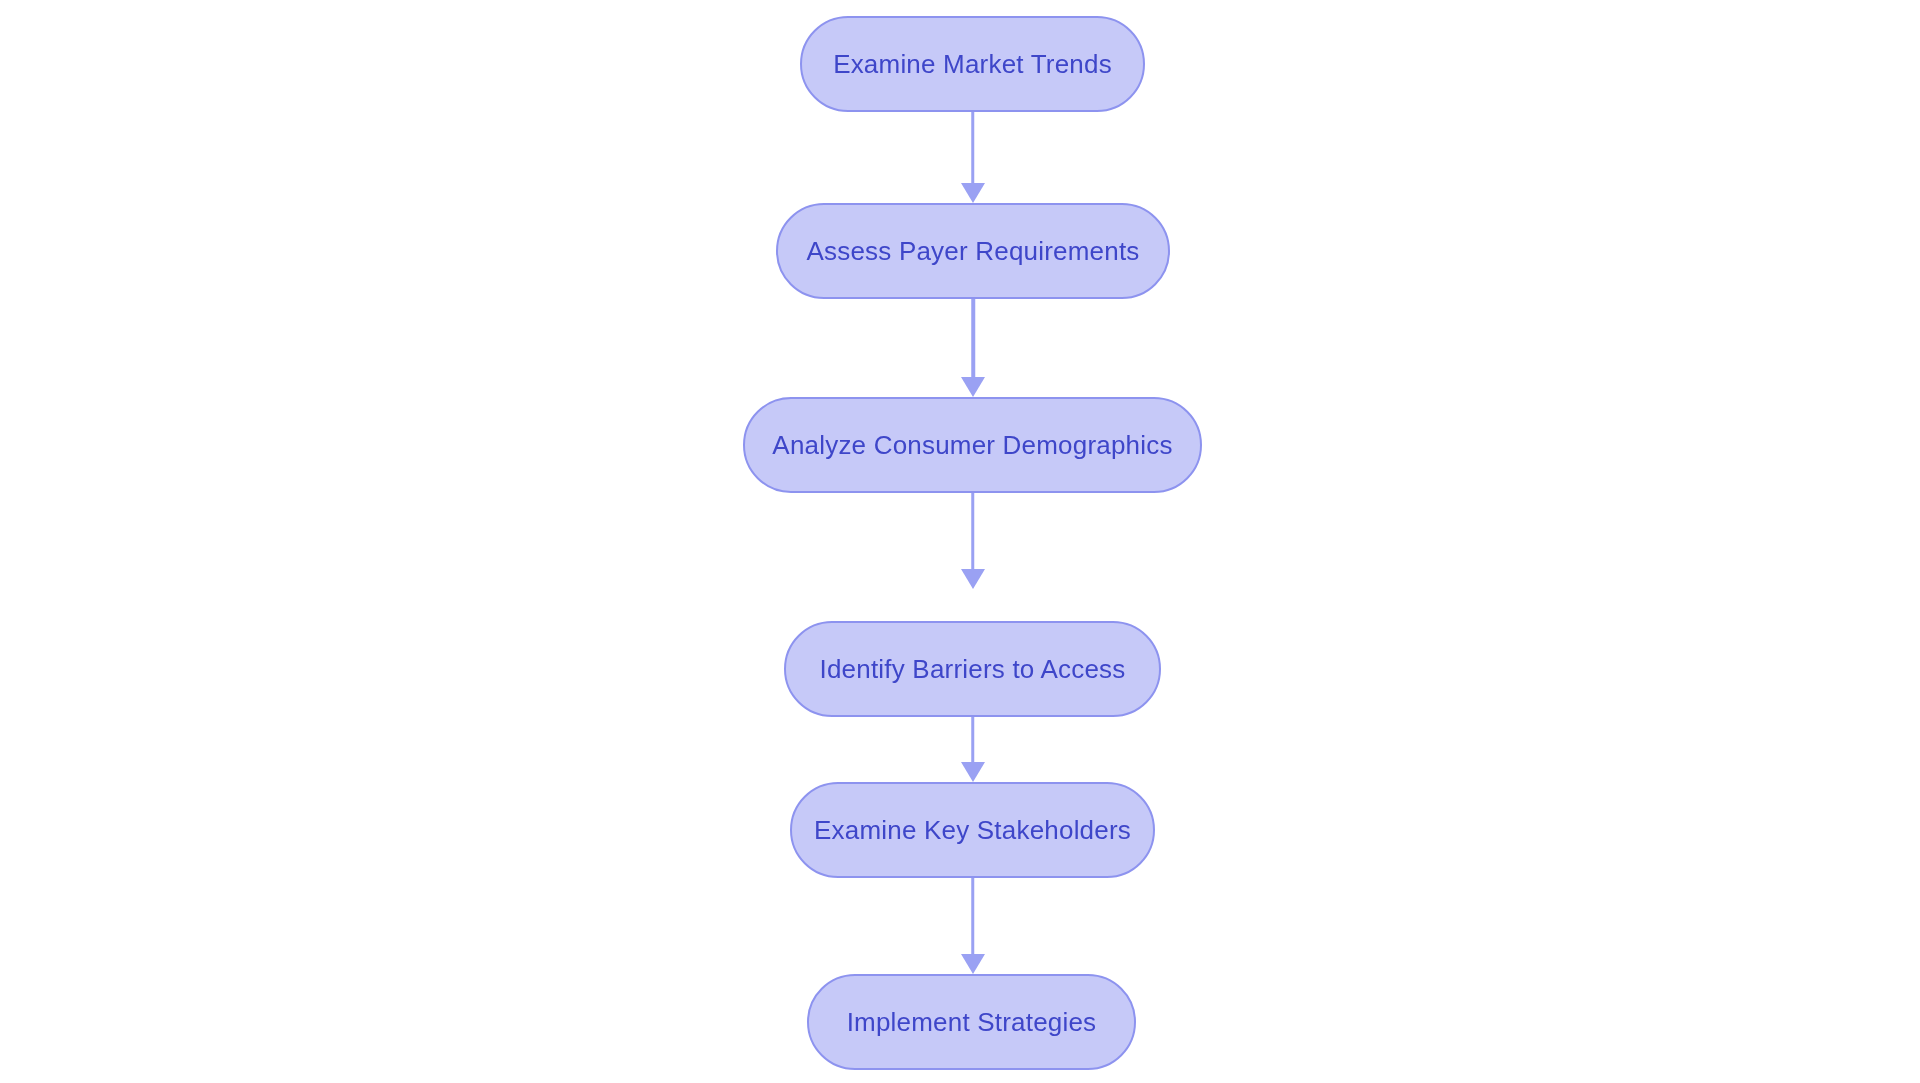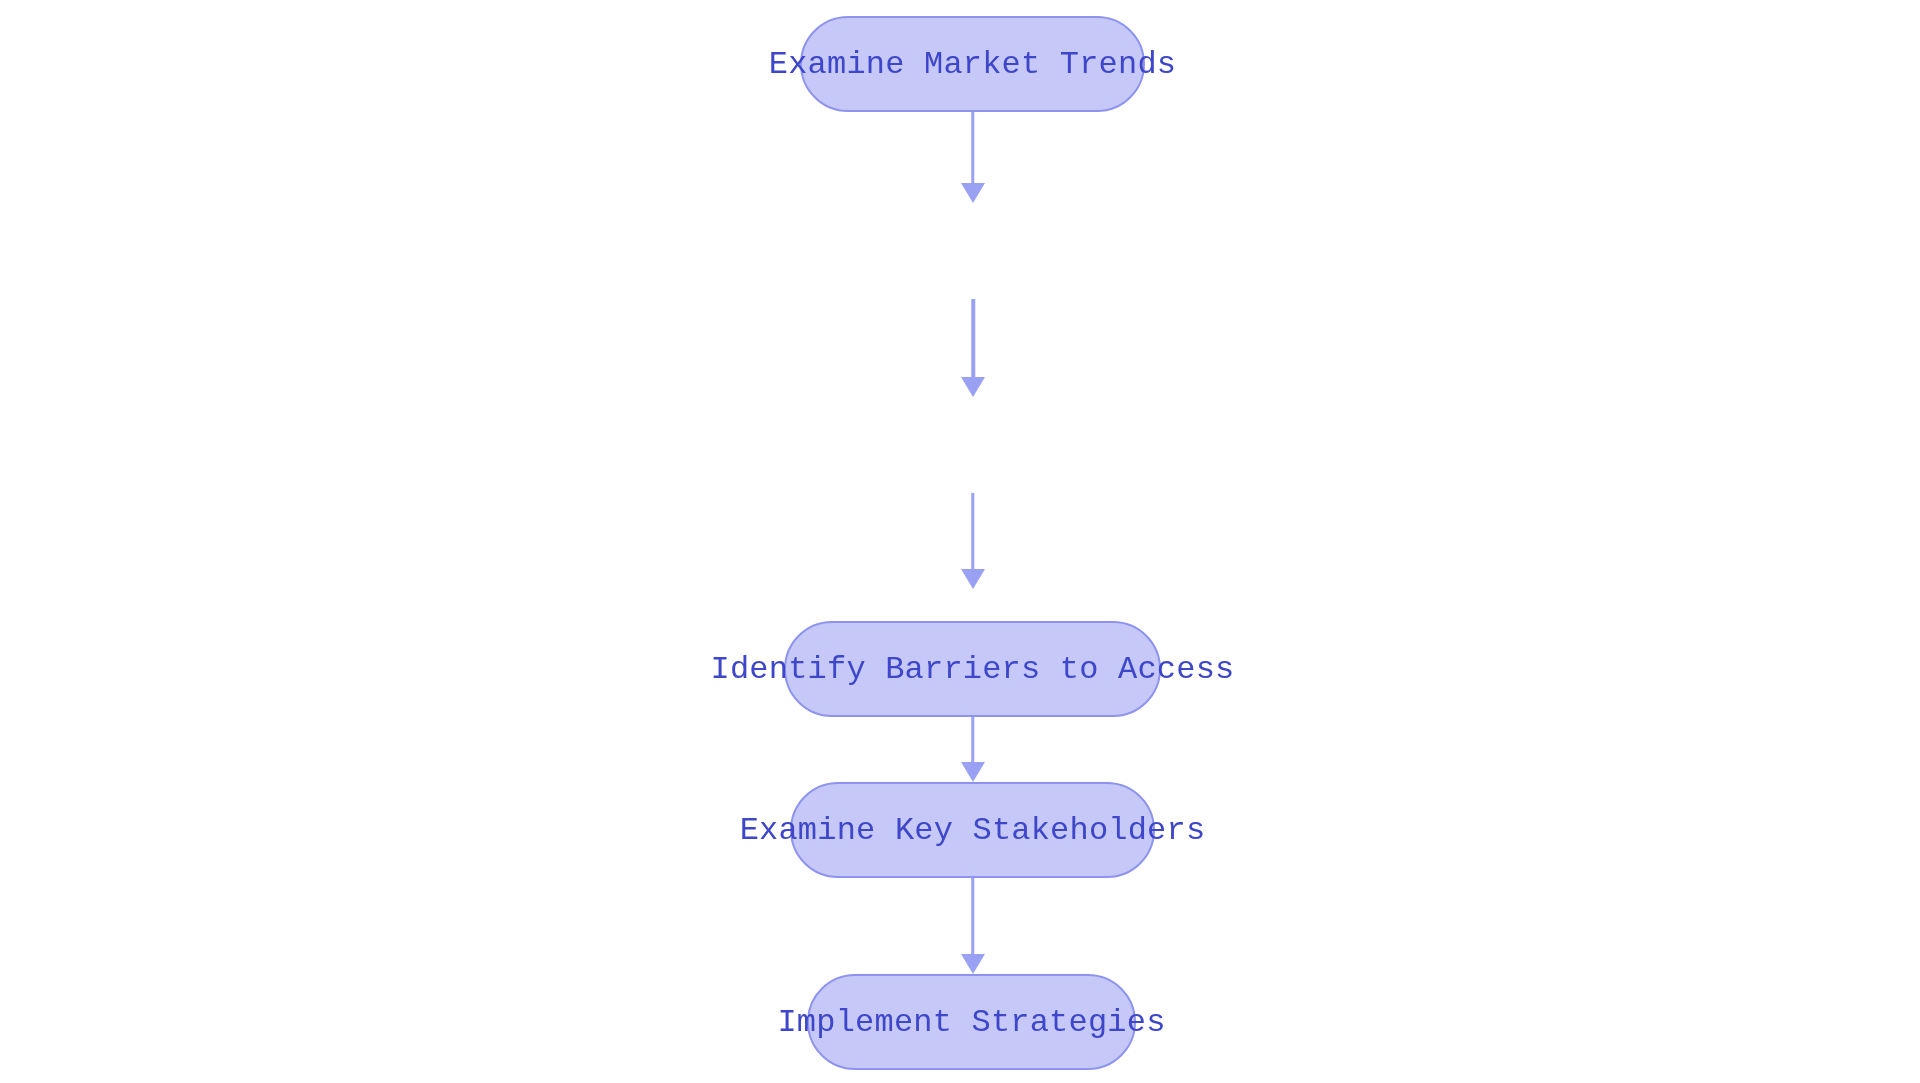--- a/index.html
+++ b/index.html
@@ -20,24 +20,23 @@
     box-sizing: border-box;
     background: var(--node-fill, #c6c9f8);
     border: 2px solid var(--node-border, #8d93ef);
     border-radius: 48px;
     display: flex;
     align-items: center;
     justify-content: center;
   }
   .node-label {
     color: var(--node-text, #3e46c9);
-    font-size: 32px;
+    font-size: 26px;
     letter-spacing: 0.2px;
     white-space: nowrap;
-    font-family: Liberation Mono, monospace;
   }
   .edge {
     position: absolute;
   }
   .edge-line {
     position: absolute;
     left: 50%;
     transform: translateX(-50%);
     top: 0;
     width: 3.5px;
@@ -75,20 +74,26 @@
       <div class="edge-line" style="height: 79px;"></div>
       <div class="edge-head"></div>
     </div>
     <div class="edge" style="left: 958.5px; top: 878px; width: 28px; height: 96px;">
       <div class="edge-line" style="height: 78px;"></div>
       <div class="edge-head"></div>
     </div>
     <div class="node" style="left: 800px; top: 16px; width: 345px; height: 96px;">
       <span class="node-label">Examine Market Trends</span>
     </div>
+    <div class="node" style="left: 776px; top: 203px; width: 394px; height: 96px;">
+      <span class="node-label">Assess Payer Requirements</span>
+    </div>
+    <div class="node" style="left: 743px; top: 397px; width: 459px; height: 96px;">
+      <span class="node-label">Analyze Consumer Demographics</span>
+    </div>
     <div class="node" style="left: 784px; top: 589px; width: 377px; height: 96px; margin-top: 32px;">
       <span class="node-label">Identify Barriers to Access</span>
     </div>
     <div class="node" style="left: 790px; top: 782px; width: 365px; height: 96px;">
       <span class="node-label">Examine Key Stakeholders</span>
     </div>
     <div class="node" style="left: 807px; top: 974px; width: 329px; height: 96px; justify-content: center;">
       <span class="node-label">Implement Strategies</span>
     </div>
   </div>

